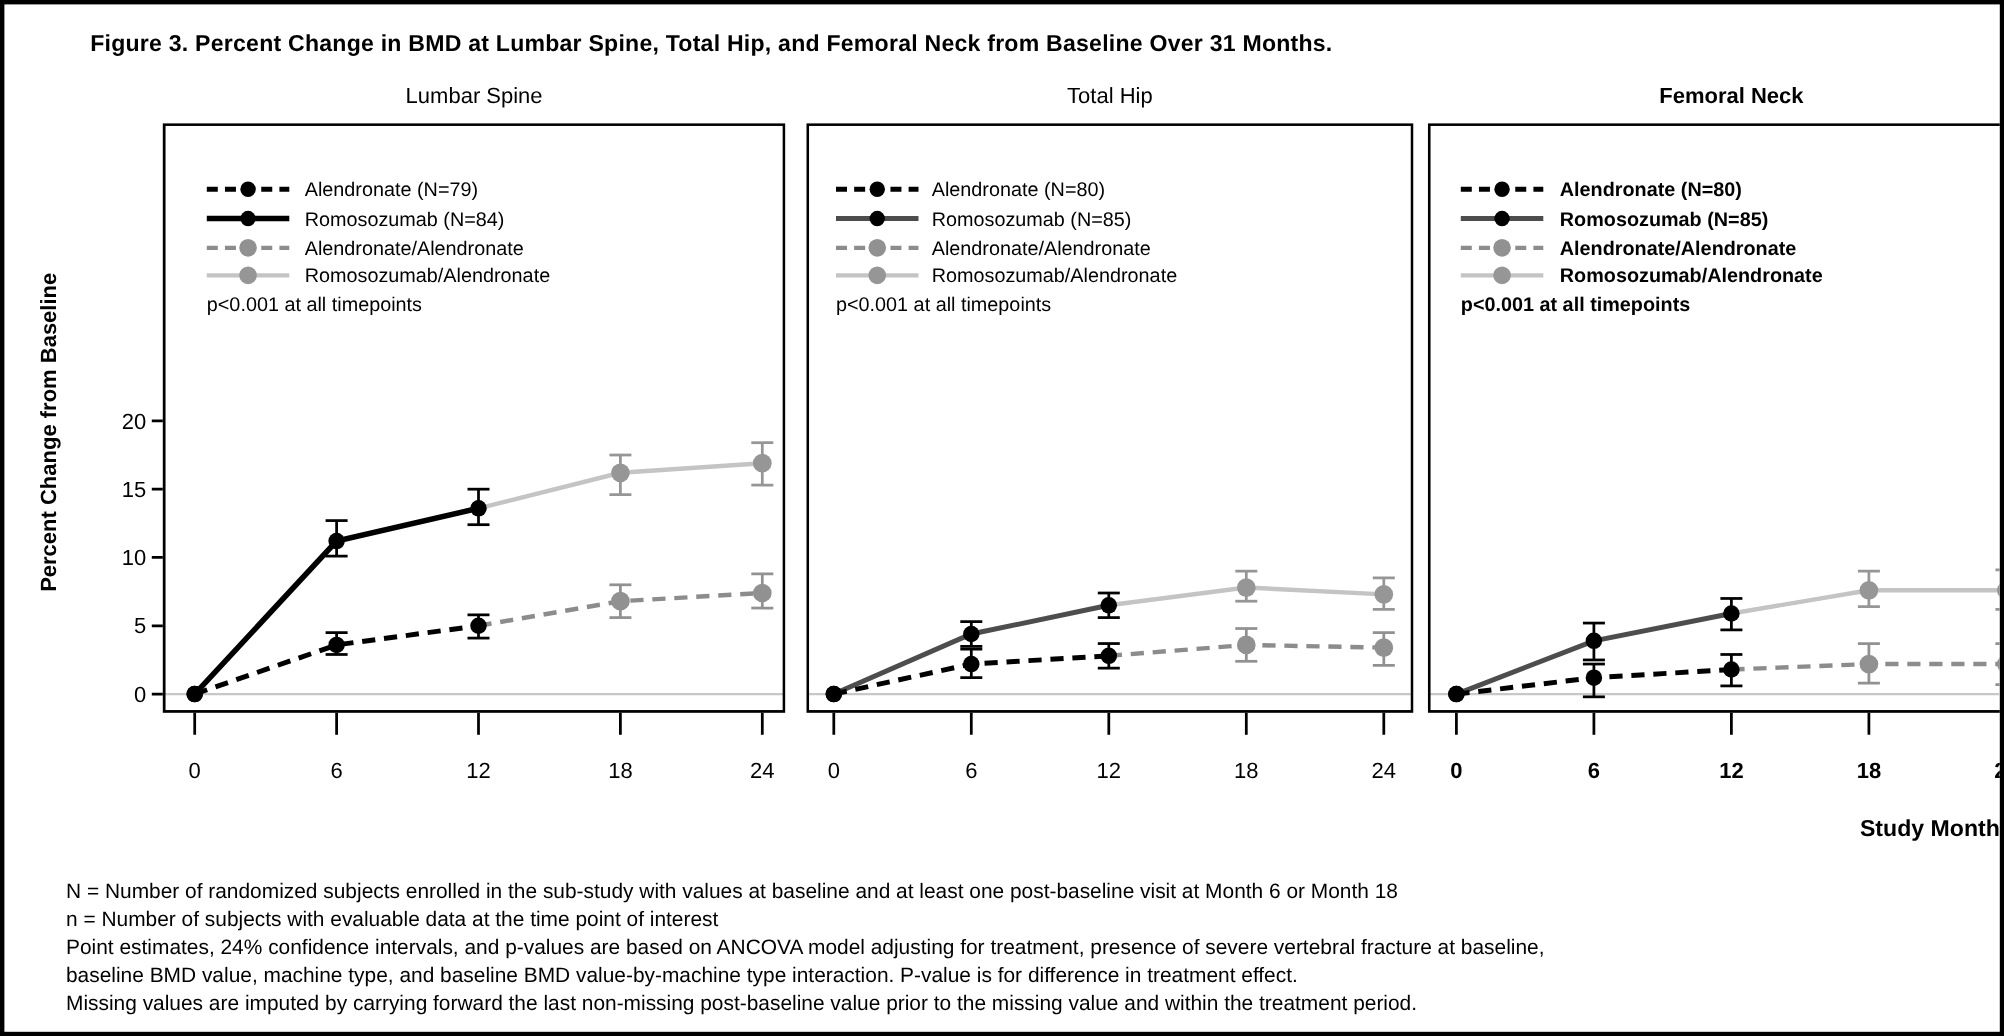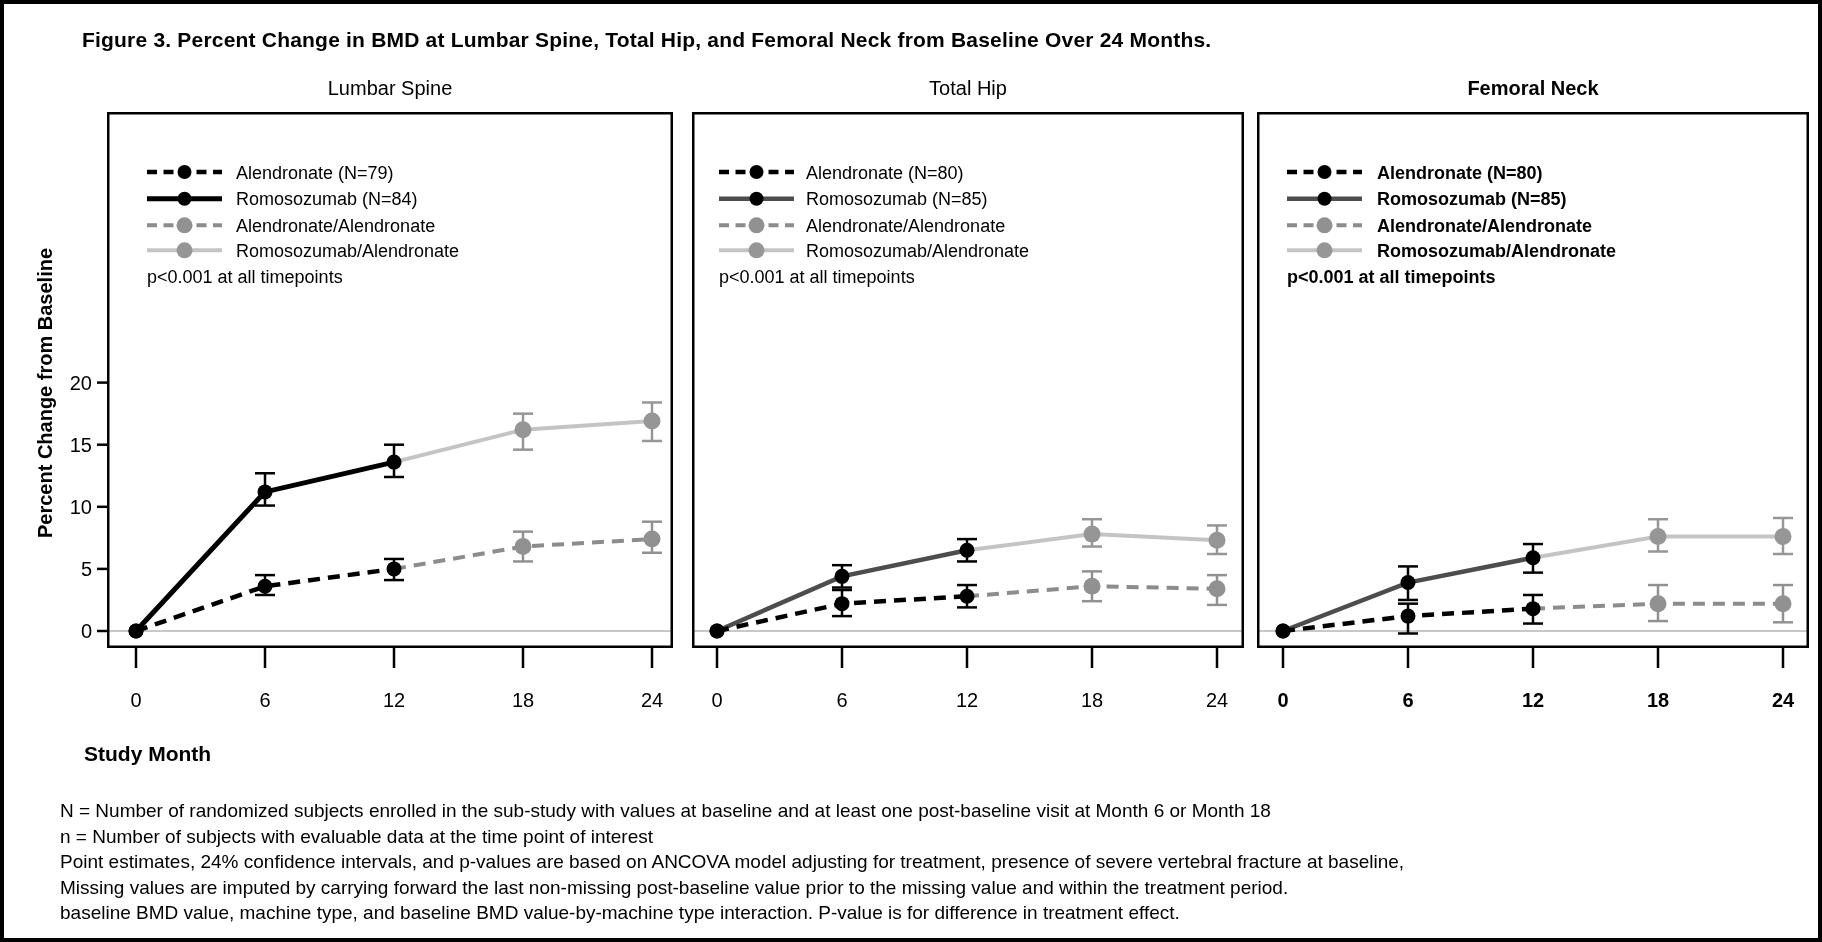--- a/index.html
+++ b/index.html
@@ -8,38 +8,38 @@
     border:4px solid #000; background:#fff; color:#000;
     font-family:"Liberation Sans", sans-serif; overflow:hidden;
   }
   .fig-title { margin:24px 0 0 78px; font-size:21px; font-weight:bold; letter-spacing:0.2px; }
   .chart-area { position:relative; margin-top:8px; }
   .y-axis-label {
     position:absolute; left:30px; top:333px; transform-origin:0 0;
     transform:rotate(-90deg) translate(-50%,0); white-space:nowrap;
     font-weight:bold; font-size:20px;
   }
-  .panels-row { display:flex; padding-left:43px; align-items:flex-start; }
+  .panels-row { display:flex; padding-left:84px; align-items:flex-start; }
   .panel { flex:0 0 auto; }
   .panel + .panel { margin-left:19px; }
   .panel:last-child { margin-left:13px;font-weight:bold; }
   .panel-title { height:52px; display:flex; align-items:flex-end; justify-content:center;
     font-size:20px; padding-bottom:12px; box-sizing:border-box; }
   .panel:first-child .panel-title { padding-left:60px; }
   svg { display:block; }
   svg text { font-family:"Liberation Sans", sans-serif; fill:#000; }
-  .x-axis-label { text-align:left; padding-left:80px; margin-top:26px;
+  .x-axis-label { text-align:right; padding-left:80px; margin-top:26px;
     font-weight:bold; font-size:21px; }
   .footnotes { margin:32px 0 12px 56px; font-size:19px; line-height:25.5px; }
 </style>
 </head>
 <body>
 
 <div class="figure">
-  <div class="fig-title">Figure 3. Percent Change in BMD at Lumbar Spine, Total Hip, and Femoral Neck from Baseline Over 24 Months.</div>
+  <div class="fig-title">Figure 3. Percent Change in BMD at Lumbar Spine, Total Hip, and Femoral Neck from Baseline Over 31 Months.</div>
 
   <div class="chart-area">
     <div class="y-axis-label">Percent Change from Baseline</div>
 
     <div class="panels-row">
       <div class="panel">
         <div class="panel-title">Lumbar Spine</div>
         <svg id="panel-svg-0" width="626" height="604" viewBox="0 0 626 604">
             <line x1="62" y1="519" x2="624" y2="519" stroke="#c8c8c8" stroke-width="2"></line>
             <rect x="61.25" y="1.25" width="563.5" height="533.5" fill="none" stroke="#000000" stroke-width="2.5"></rect>
@@ -254,16 +254,16 @@
       </div>
     </div>
 
     <div class="x-axis-label">Study Month</div>
   </div>
 
   <div class="footnotes">
     <div class="footnote">N = Number of randomized subjects enrolled in the sub-study with values at baseline and at least one post-baseline visit at Month 6 or Month 18</div>
     <div class="footnote">n = Number of subjects with evaluable data at the time point of interest</div>
     <div class="footnote">Point estimates, 24% confidence intervals, and p-values are based on ANCOVA model adjusting for treatment, presence of severe vertebral fracture at baseline,</div>
+    <div class="footnote">baseline BMD value, machine type, and baseline BMD value-by-machine type interaction. P-value is for difference in treatment effect.</div>
     <div class="footnote">Missing values are imputed by carrying forward the last non-missing post-baseline value prior to the missing value and within the treatment period.</div>
-    <div class="footnote">baseline BMD value, machine type, and baseline BMD value-by-machine type interaction. P-value is for difference in treatment effect.</div>
   </div>
 </div>
 
 </body></html>

